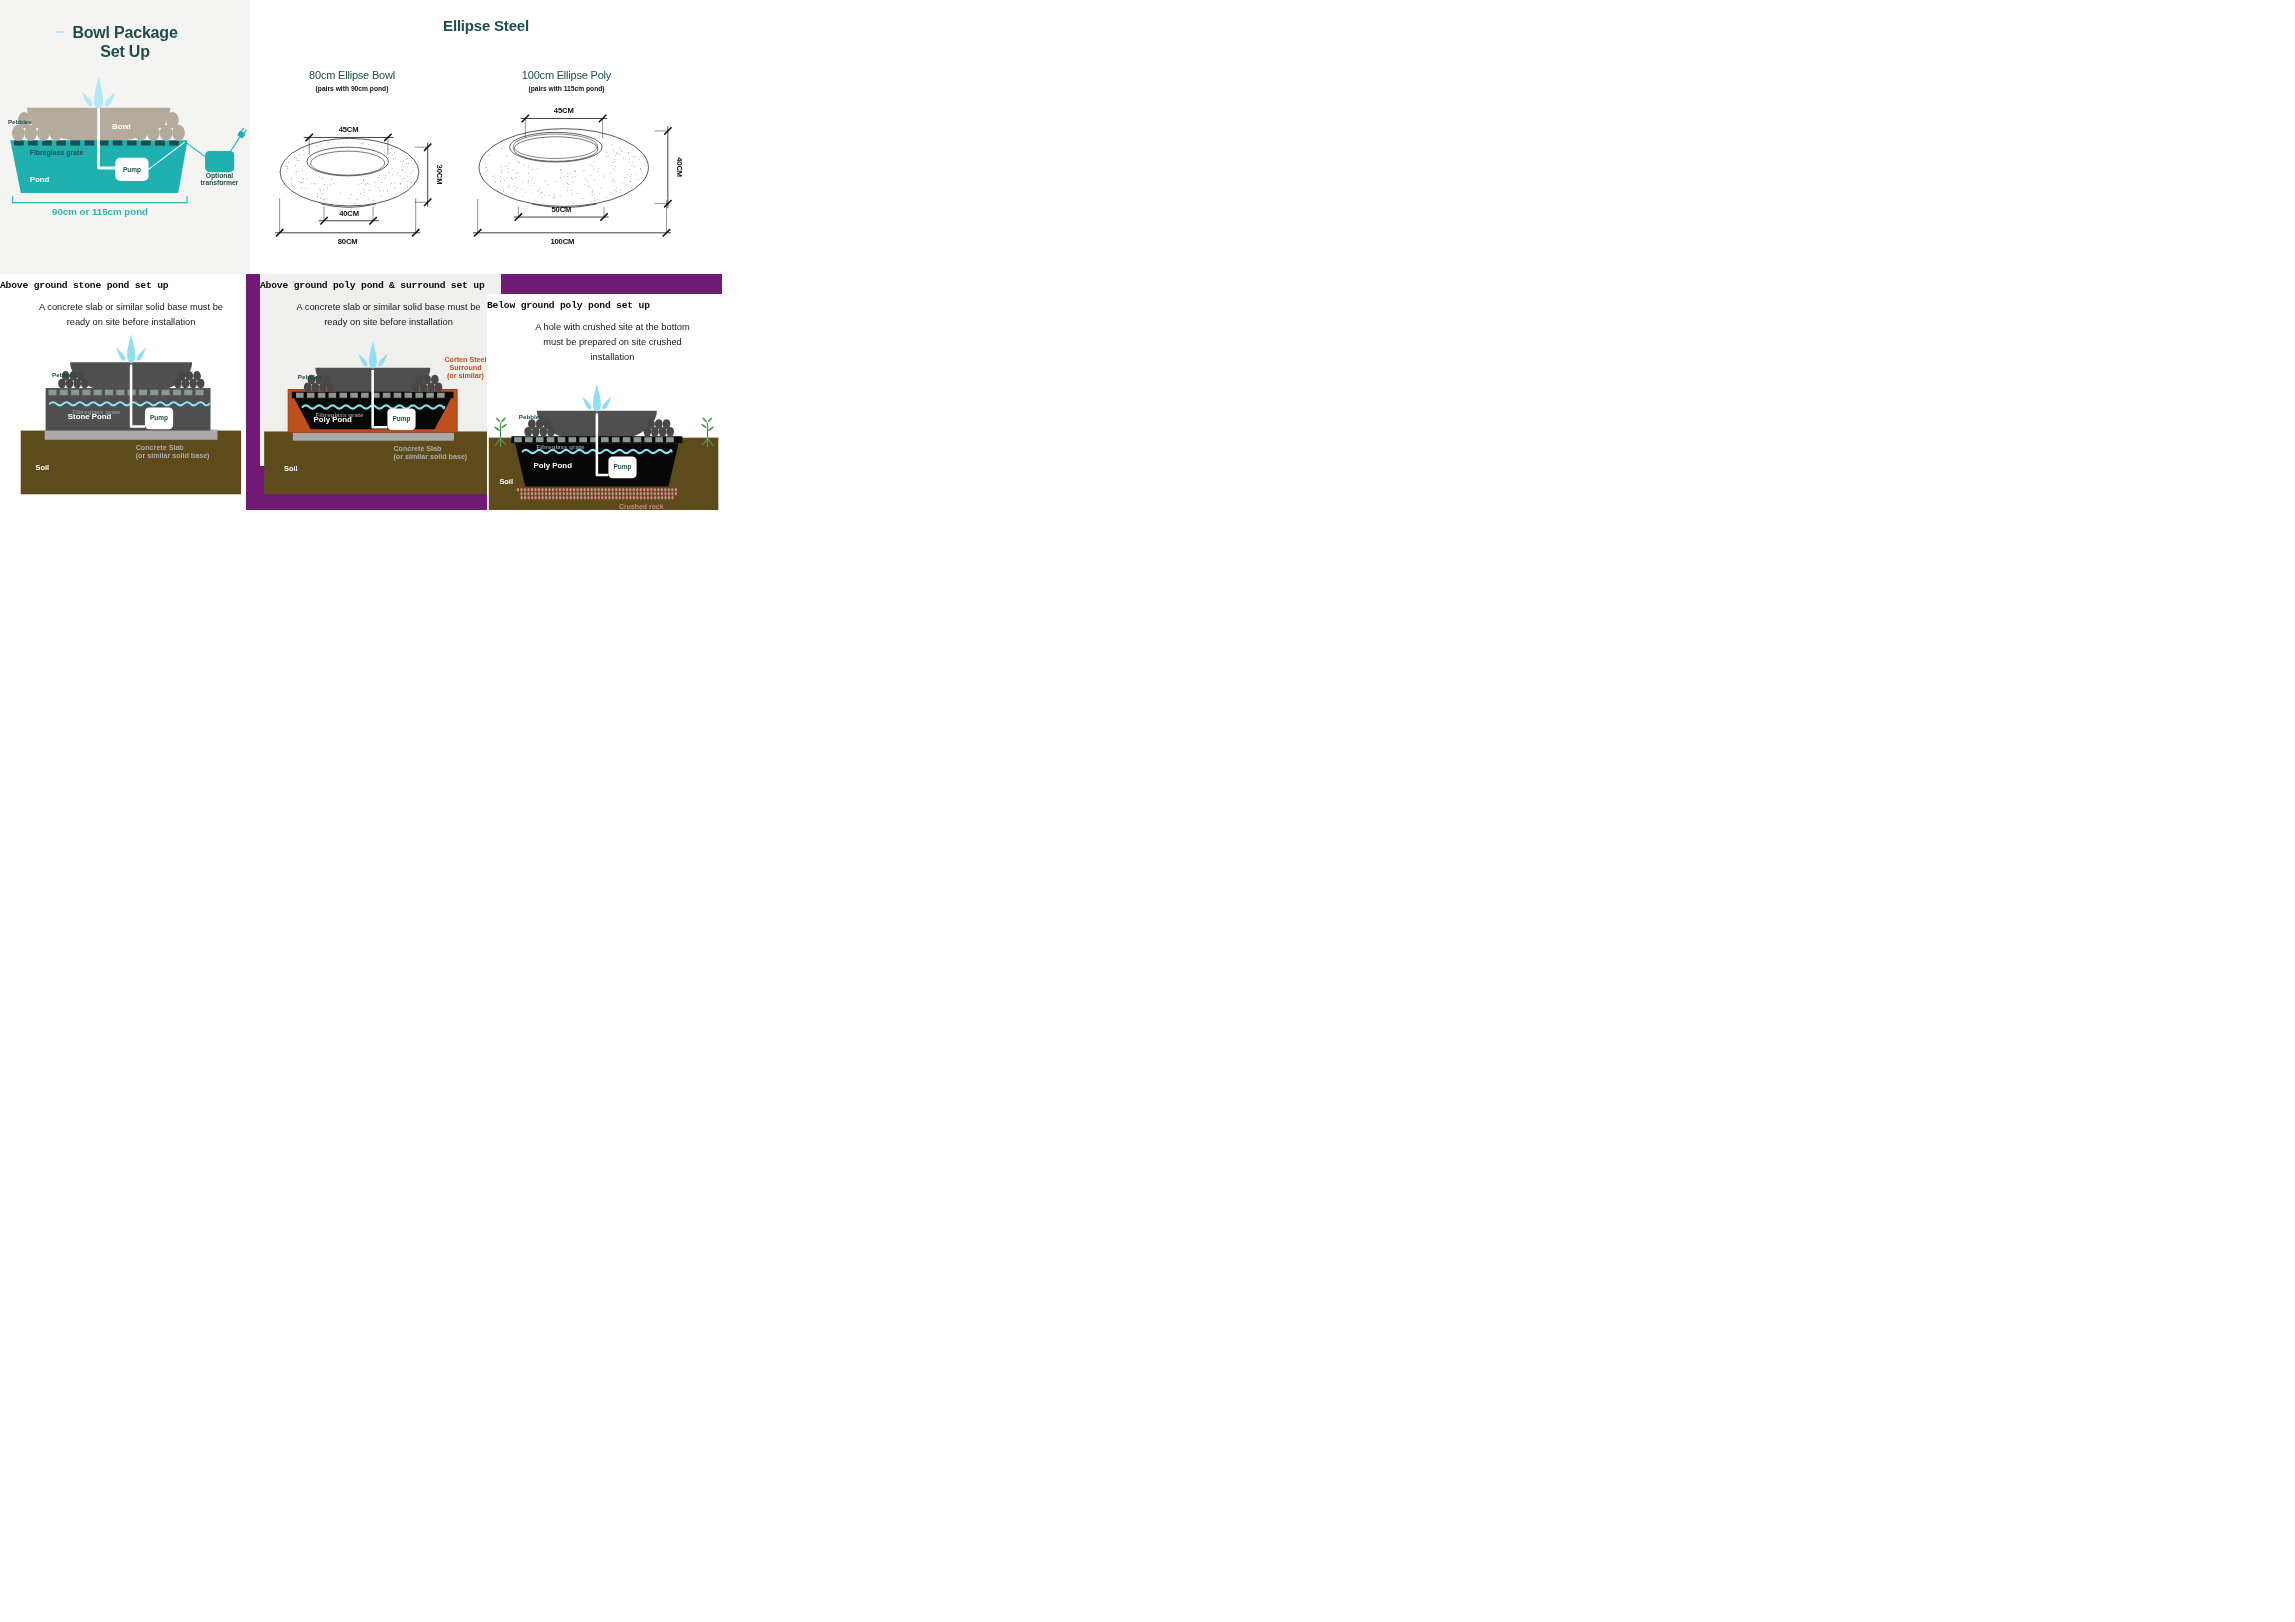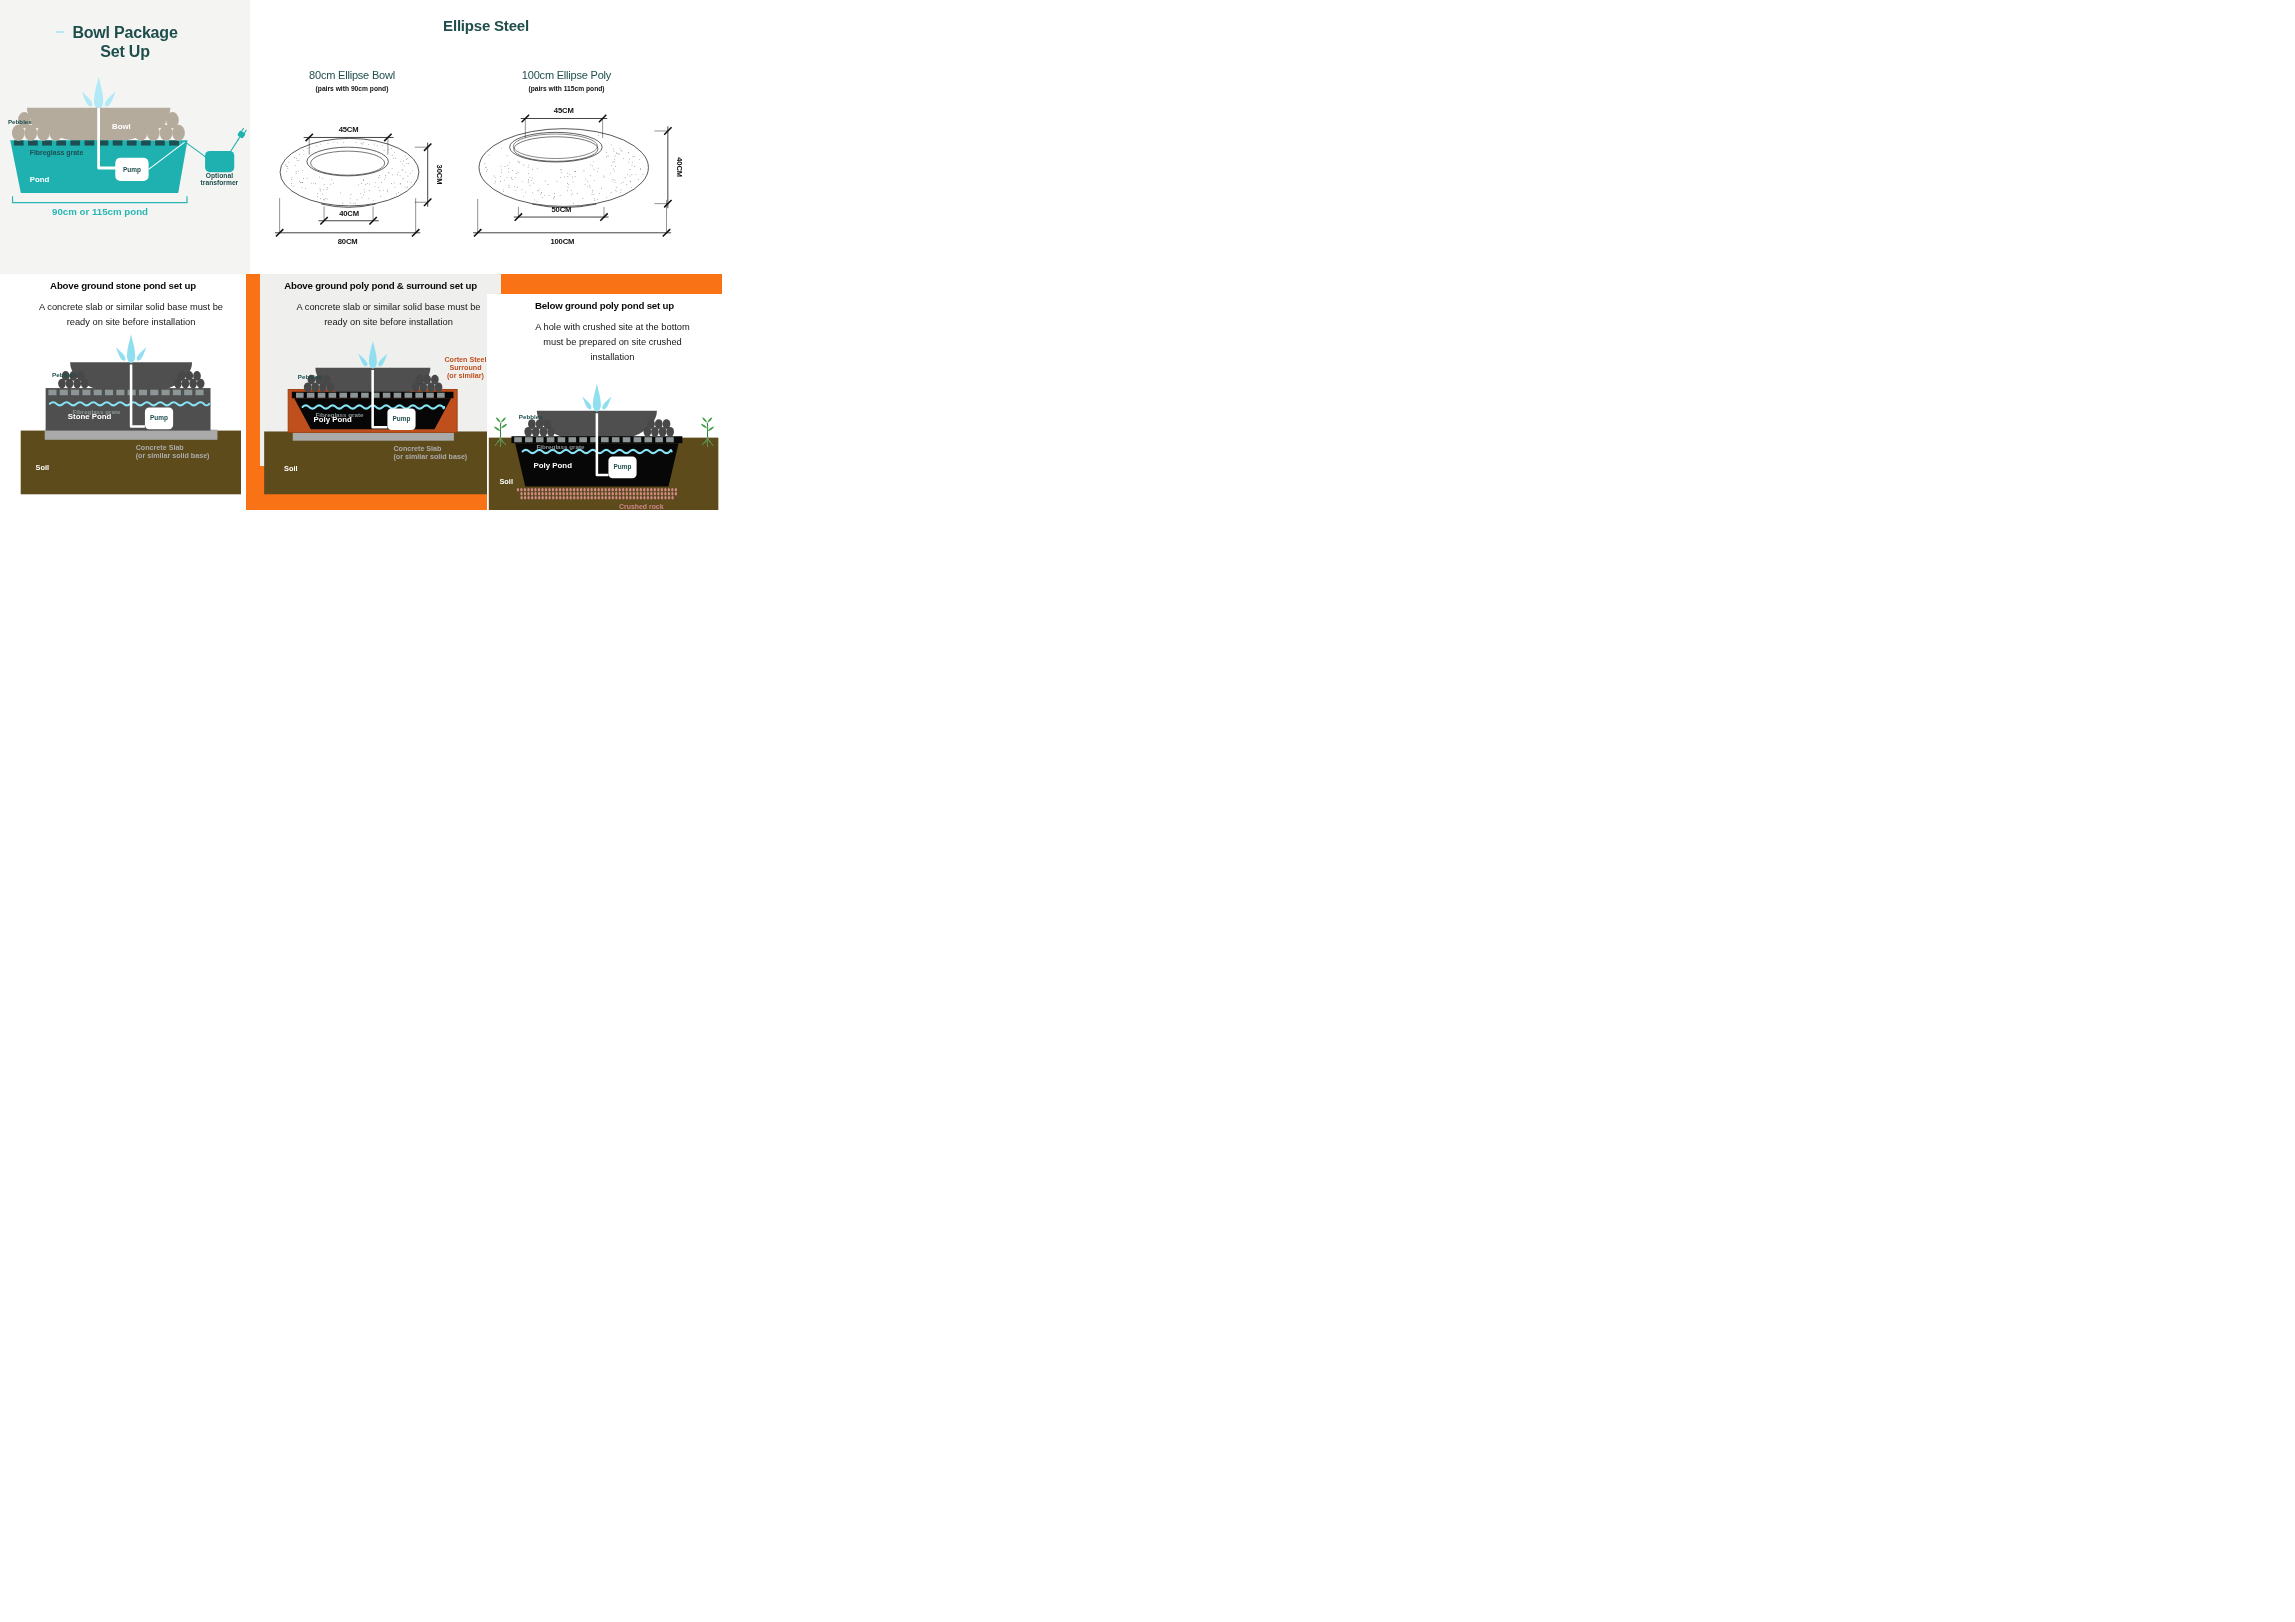--- a/index.html
+++ b/index.html
@@ -1,36 +1,36 @@
 <!DOCTYPE html>
 <html style="--c-panel-gray: #f4f4f3; --c-panel-gray2: #efefee; --c-dark-teal: #1d4e4c; --c-teal: #1fb0b0; --c-teal-bright: #2ab7b4; --c-grate-dark: #1d4f52; --c-taupe: #b5ab9d; --c-fountain-pale: #b2e9f6; --c-fountain-blue: #8fdff0; --c-stone: #4f4f4f; --c-pebble-dark: #484848; --c-grate-gray: #8d9696; --c-grate-label: #8a9494; --c-water: #87e4f4; --c-soil: #5e4b1c; --c-slab: #a9a9a9; --c-slab-label: #ababab; --c-corten: #bf4f1c; --c-corten-dark: #9c3d10; --c-poly-black: #070707; --c-crushed: #d18a8a; --c-crushed-label: #cd8787; --c-leaf-green: #3f9c43; --c-stem-green: #2f7d33; --c-root-green: #5fae63; --c-ink: #111111; --c-line: #2a2a2a;font-size:7.4px"><head>
 <meta charset="utf-8">
 <style>
   html,body{margin:0;padding:0;background:#fff;}
-  #canvas{position:relative;width:722px;height:510px;background:#f97316;overflow:hidden;
+  #canvas{position:relative;width:722px;height:510px;background:#701a75;overflow:hidden;
           font-family:"Liberation Sans",sans-serif;}
   .panel{position:absolute;}
   #p-tl{left:0;top:0;width:250px;height:274px;background:var(--c-panel-gray);}
   #p-tr{left:250px;top:0;width:472px;height:274px;background:#fff;}
   #p-b1{left:0;top:274px;width:246px;height:236px;background:#fff;}
   #p-b2{left:260px;top:274px;width:241px;height:192px;background:var(--c-panel-gray2);}
   #p-b3{left:487px;top:274px;width:235px;height:236px;background:#fff;margin-top:20px;}
   .abs{position:absolute;}
   svg{position:absolute;left:0;top:0;overflow:visible;}
   svg text{font-family:"Liberation Sans",sans-serif;}
   .tl-title{left:0;top:23px;width:250px;text-align:center;font-size:16px;line-height:19px;
             font-weight:700;color:var(--c-dark-teal);letter-spacing:-0.2px;}
   .tl-dash{left:56px;top:30.5px;width:7.9px;height:2.8px;border-radius:1.4px;background:var(--c-fountain-pale);}
   .tr-title{left:0;top:16.7px;width:472px;text-align:center;font-size:15px;font-weight:700;
             color:var(--c-dark-teal);letter-spacing:-0.2px;}
   .bowl-col{top:69px;text-align:center;color:var(--c-dark-teal);}
   .bowl-col .bh{font-size:11px;font-weight:400;letter-spacing:-0.2px;}
   .bowl-col .bsub{font-size:6.7px;font-weight:700;color:#111;margin-top:3.7px;}
-  .set-head{left:0;top:5.6px;width:100%;text-align:center;font-size:9.7px;font-weight:700;
-            color:#0a0a0a;letter-spacing:-0.2px;}
+  .set-head{left:0;top:5.6px;width:100%;text-align:left;font-size:9.7px;font-weight:700;
+            color:#0a0a0a;letter-spacing:-0.2px;font-family:Liberation Mono, monospace;}
   .set-desc{left:0;top:26px;width:100%;text-align:center;font-size:9.3px;line-height:15px;color:#161616;padding-left:8px;}
   .lbl-white{fill:#fff;font-weight:700;font-size:17px;}
   .lbl-soil{fill:#fff;font-weight:700;font-size:16px;}
   .lbl-peb{fill:var(--c-dark-teal);font-weight:600;font-size:13.5px;}
   .lbl-grate{fill:var(--c-grate-label);font-weight:600;font-size:13.5px;}
   .lbl-pump{fill:var(--c-dark-teal);font-weight:600;font-size:14px;text-anchor:middle;}
   .lbl-slab{fill:var(--c-slab-label);font-weight:700;font-size:15.5px;}
   .lbl-corten{fill:var(--c-corten);font-weight:700;font-size:15.5px;text-anchor:middle;}
   .lbl-crushed{fill:var(--c-crushed-label);font-weight:700;font-size:15px;}
   .dim{stroke:var(--c-ink);stroke-width:1.7;}

